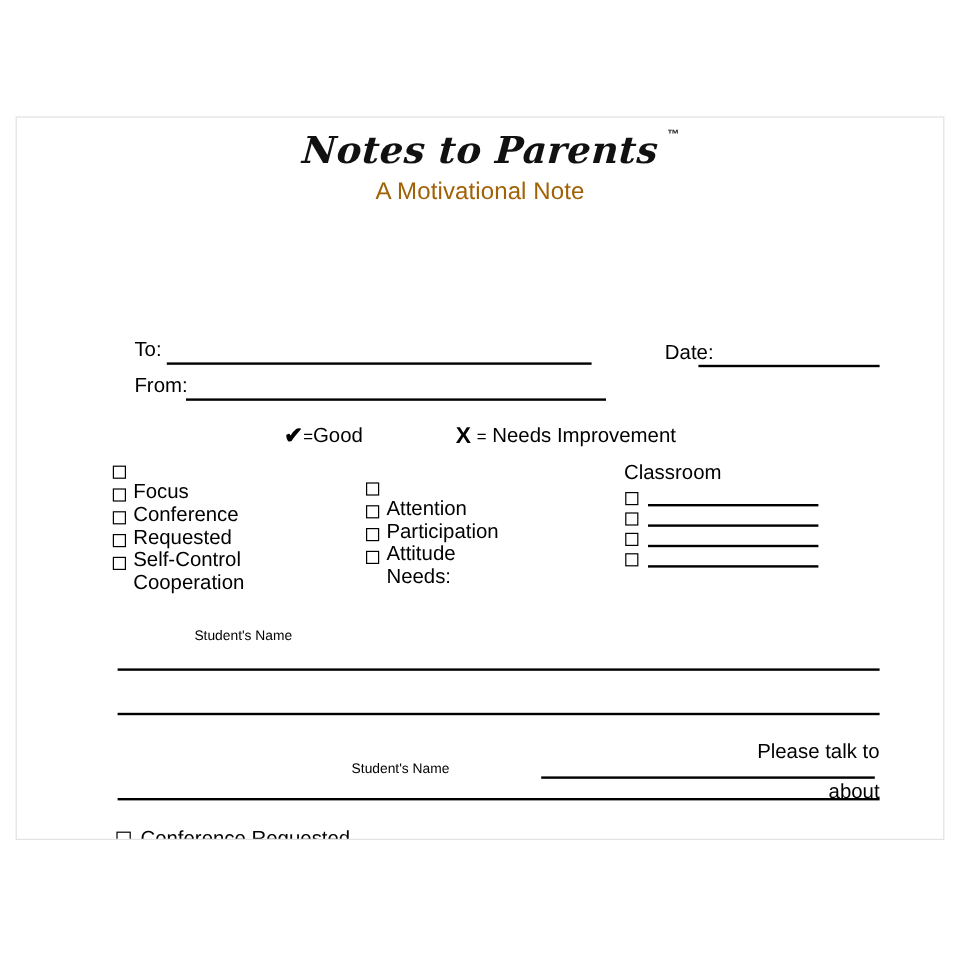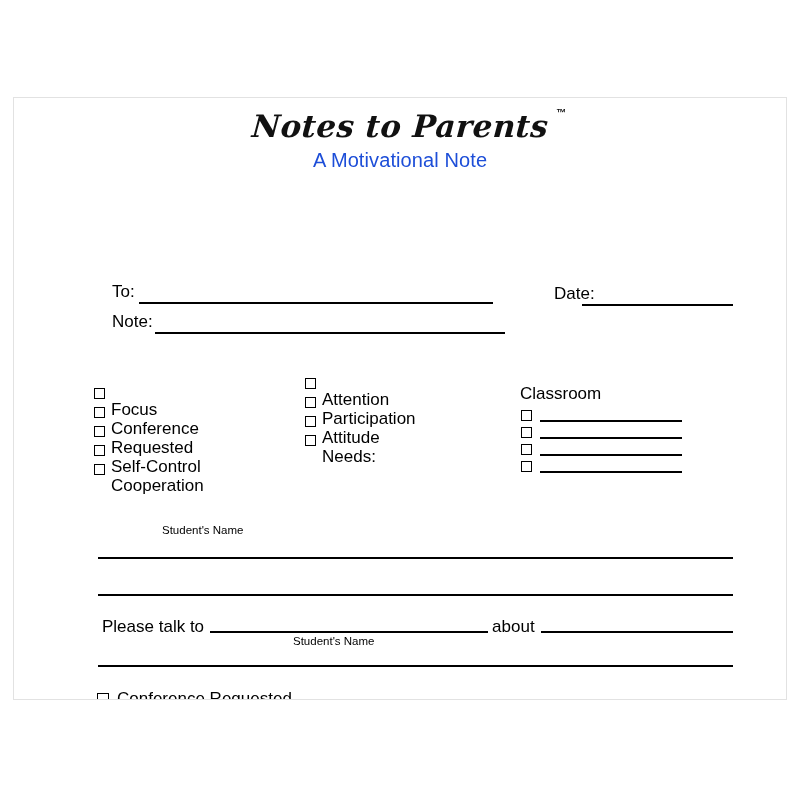--- a/index.html
+++ b/index.html
@@ -60,21 +60,21 @@
     font-family: "Liberation Sans", sans-serif;
     font-style: normal;
     font-weight: bold;
     font-size: 10px;
     letter-spacing: 0;
     transform: skewX(4deg);
   }
   .subtitle {
     margin-top: 7px;
     font-size: 20px;
-    color: #1d4ed8;
+    color: #a16207;
     letter-spacing: .1px;
   }
 
   
   .lbl {
     font-size: 17px;
     color: #000000;
     white-space: nowrap;
     margin-left: 32px;
   }
@@ -105,21 +105,21 @@
     font-weight: bold;
     font-size: 19px;
     vertical-align: -1px;
   }
   .legend .eq { font-size: 14px; }
   .legend .gap { display: inline-block; width: 68px; }
 
   
   .cb-col { position: absolute; }
   .cb-col.c1 { left: 80px;  top: 286px; }
-  .cb-col.c2 { left: 291px; top: 276px; }
+  .cb-col.c2 { left: 291px; top: 300px; }
   .cb-col.c3 { left: 501px; top: 286px; }
 
   .cb-row {
     display: flex;
     align-items: center;
     height: 18px;
     margin-bottom: 1px;
     white-space: nowrap;
   }
   .box {
@@ -197,20 +197,21 @@
   .body-rule-2 { left: 84px; top: 496px; width: 635px; }
   .body-rule-3 { left: 84px; top: 567px; width: 635px; }
 
   .talk-row {
     position: absolute;
     left: 88px;
     top: 518px;
     width: 631px;
     display: flex;
     align-items: flex-end;
+    flex-direction: column;
   }
   .talk-row .t {
     font-size: 17px;
     line-height: 1;
     position: relative;
     top: 2px;
     white-space: nowrap;
   }
   .talk-row .seg {
     border-bottom: 2px solid #000000;
@@ -249,26 +250,33 @@
     <div class="title-block">
       <div class="brand">
         <span>Notes to Parents</span><span class="tm">™</span>
       </div>
       <div class="subtitle">A Motivational Note</div>
     </div>
 
     <div class="abs lbl to-label">To:</div>
     <div class="abs rule to-rule"></div>
 
-    <div class="abs lbl from-label">Note:</div>
+    <div class="abs lbl from-label">From:</div>
     <div class="abs rule from-rule"></div>
 
     <div class="abs lbl date-label">Date:</div>
     <div class="abs rule date-rule"></div>
 
+    <div class="abs legend">
+      <span class="mark">✔</span><span class="eq">=</span><span>Good</span>
+      <span class="gap"></span>
+      <span class="mark">X</span>
+      <span class="eq">=</span>
+      <span>Needs Improvement</span>
+    </div>
 
     <div class="cb-col c1">
       <div class="cb-row">
         <span class="box"></span>
         <span class="txt">Focus</span>
       </div>
       <div class="cb-row">
         <span class="box"></span>
         <span class="txt">Conference</span>
       </div>

